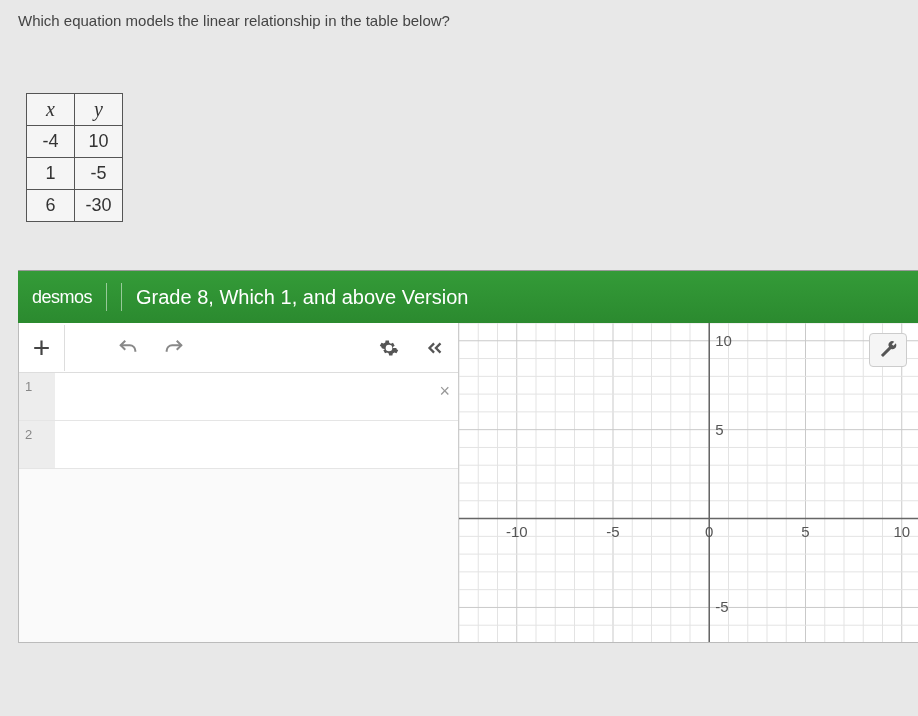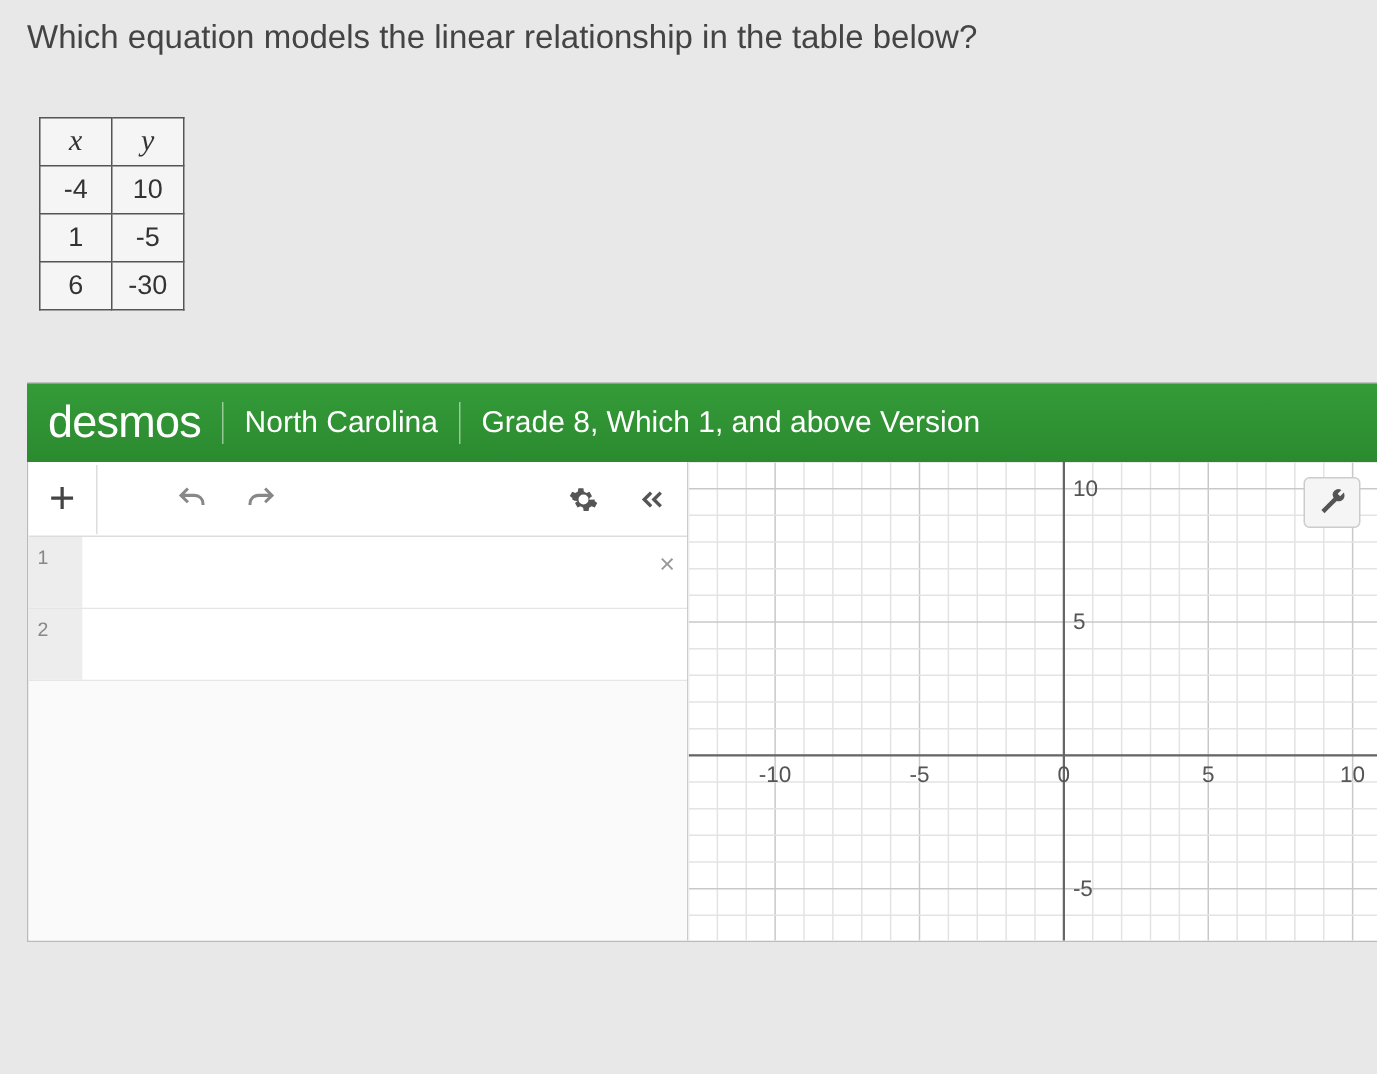--- a/index.html
+++ b/index.html
@@ -6,23 +6,23 @@
   body {
     font-family: Arial, Helvetica, sans-serif;
     background: #e8e8e8;
     width: 918px;
     height: 716px;
     overflow: hidden;
     padding: 12px 0 0 18px;
     color: #333;
   }
   .question {
-    font-size: 22px;
+    font-size: 15px;
     color: #444;
-    margin-bottom: 40px;
+    margin-bottom: 64px;
     font-weight: 400;
   }
   .data-table {
     border-collapse: collapse;
     margin-bottom: 48px;
     margin-left: 8px;
   }
   .data-table th, .data-table td {
     border: 1px solid #555;
     text-align: center;
@@ -49,21 +49,21 @@
     color: #fff;
     height: 52px;
     display: flex;
     align-items: center;
     padding: 0 14px;
     gap: 14px;
     font-size: 20px;
   }
   .desmos-logo {
     font-weight: 400;
-    font-size: 30px;
+    font-size: 18px;
     letter-spacing: -0.5px;
   }
   .vline {
     width: 1px;
     height: 28px;
     background: rgba(255,255,255,0.5);
   }
   .desmos-body {
     display: flex;
     height: 320px;
@@ -192,21 +192,20 @@
     <td>6</td>
     <td>-30</td>
   </tr>
 </tbody>
   </table>
 
 <div class="desmos-wrap">
   <div class="desmos-header">
     <span class="desmos-logo">desmos</span>
     <span class="vline"></span>
-    <span>North Carolina</span>
     <span class="vline"></span>
     <span>Grade 8, Which 1, and above Version</span>
   </div>
 
   <div class="desmos-body">
     <div class="left-panel">
       <div class="toolbar">
         <button class="tool-btn add">+</button>
         <button class="tool-btn">
           <svg width="22" height="22" viewBox="0 0 24 24" fill="none" stroke="#888" stroke-width="2.2">

